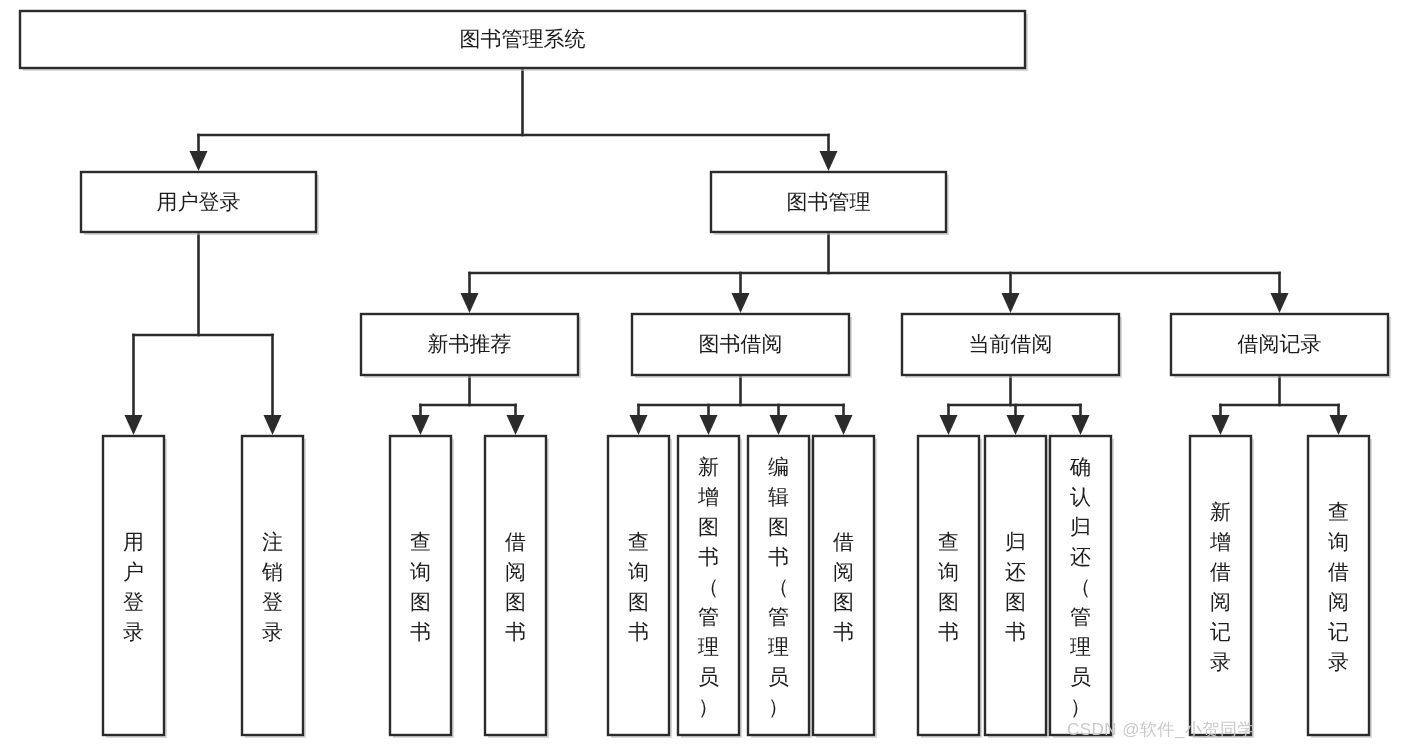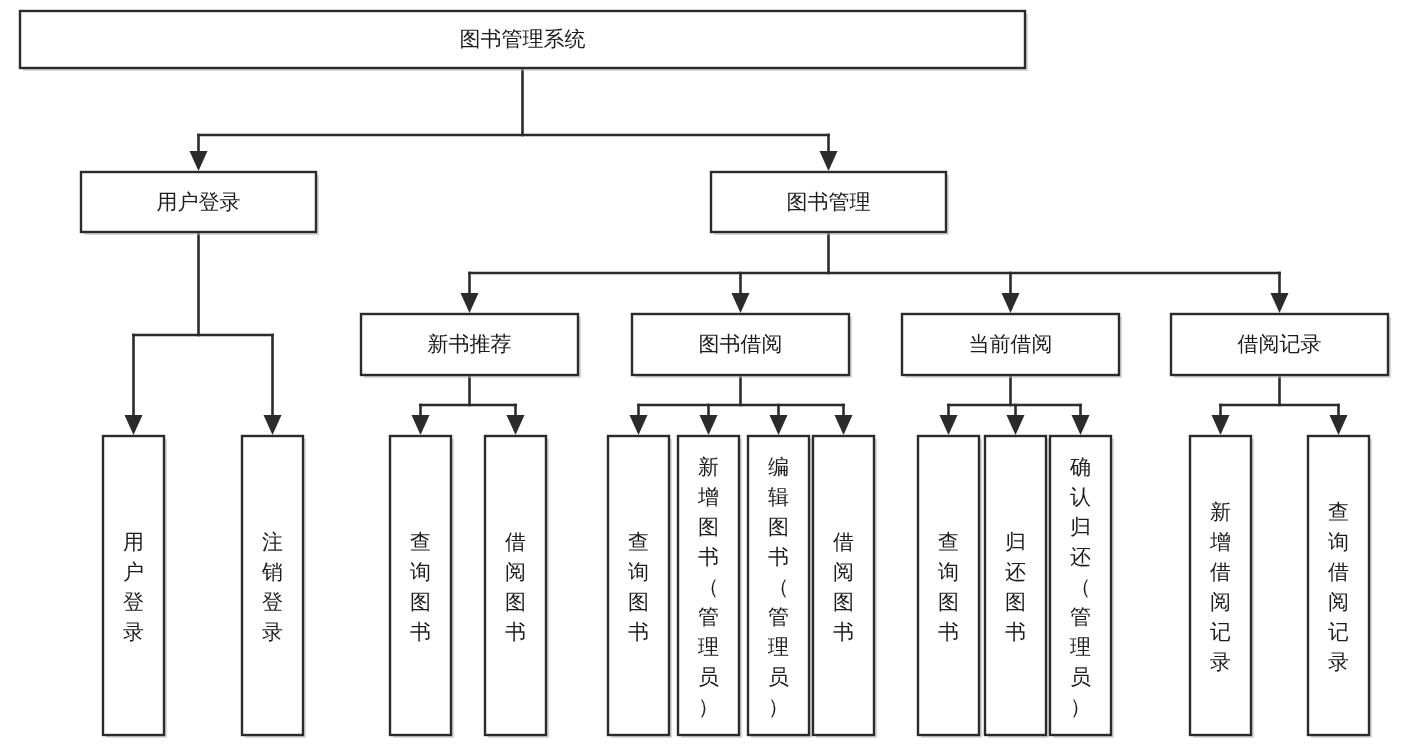--- a/index.html
+++ b/index.html
@@ -260,13 +260,14 @@
         <g>
           <text x="1338.5" y="518.9" class="vlbl" text-anchor="middle">查</text>
           <text x="1338.5" y="548.9" class="vlbl" text-anchor="middle">询</text>
           <text x="1338.5" y="578.9" class="vlbl" text-anchor="middle">借</text>
           <text x="1338.5" y="608.9" class="vlbl" text-anchor="middle">阅</text>
           <text x="1338.5" y="638.9" class="vlbl" text-anchor="middle">记</text>
           <text x="1338.5" y="668.9" class="vlbl" text-anchor="middle">录</text>
         </g>
       </g>
   </svg>
+  <div class="watermark">CSDN @软件_小贺同学</div>
 </div>
 
 </body></html>

